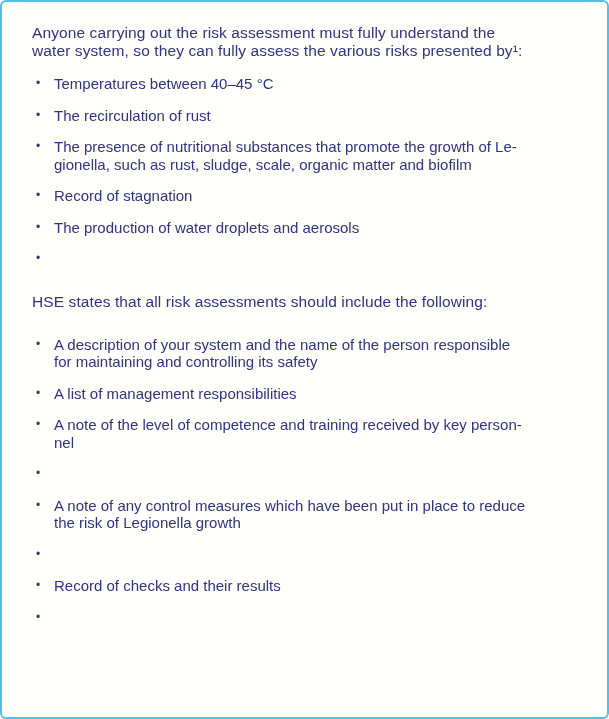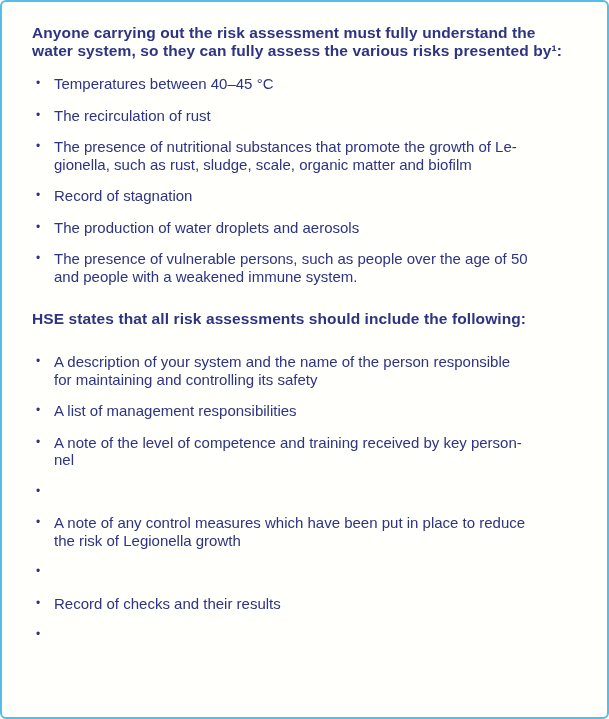--- a/index.html
+++ b/index.html
@@ -19,21 +19,21 @@
     width: 609px;
     height: 719px;
     background: var(--bg-color);
     border: 2.5px solid var(--border-color);
     border-radius: 6px;
     padding: 22px 28px 0 30px;
     overflow: hidden;
   }
   .heading {
     font-size: 15.5px;
-    font-weight: bold;
+    font-weight: normal;
     line-height: 18px;
     margin: 0 0 15px 0;
     white-space: pre-line;
     letter-spacing: 0.1px;
   }
   .section-hse .heading {
     margin-top: 25px;
     margin-bottom: 25px;
   }
   ul.bullets {
@@ -89,22 +89,20 @@
     <span class="bullet-text">Record of stagnation</span>
   </li>
 
   <li class="bullet-item">
     <span class="marker">•</span>
     <span class="bullet-text">The production of water droplets and aerosols</span>
   </li>
 
   <li class="bullet-item">
     <span class="marker">•</span>
-    <span class="bullet-text">The presence of vulnerable persons, such as people over the age of 50
-and people with a weakened immune system.</span>
   </li>
 </ul>
   </section>
 
   <section class="section-hse">
     <h2 class="heading">HSE states that all risk assessments should include the following:</h2>
     <ul class="bullets">
   <li class="bullet-item">
     <span class="marker">•</span>
     <span class="bullet-text">A description of your system and the name of the person responsible

